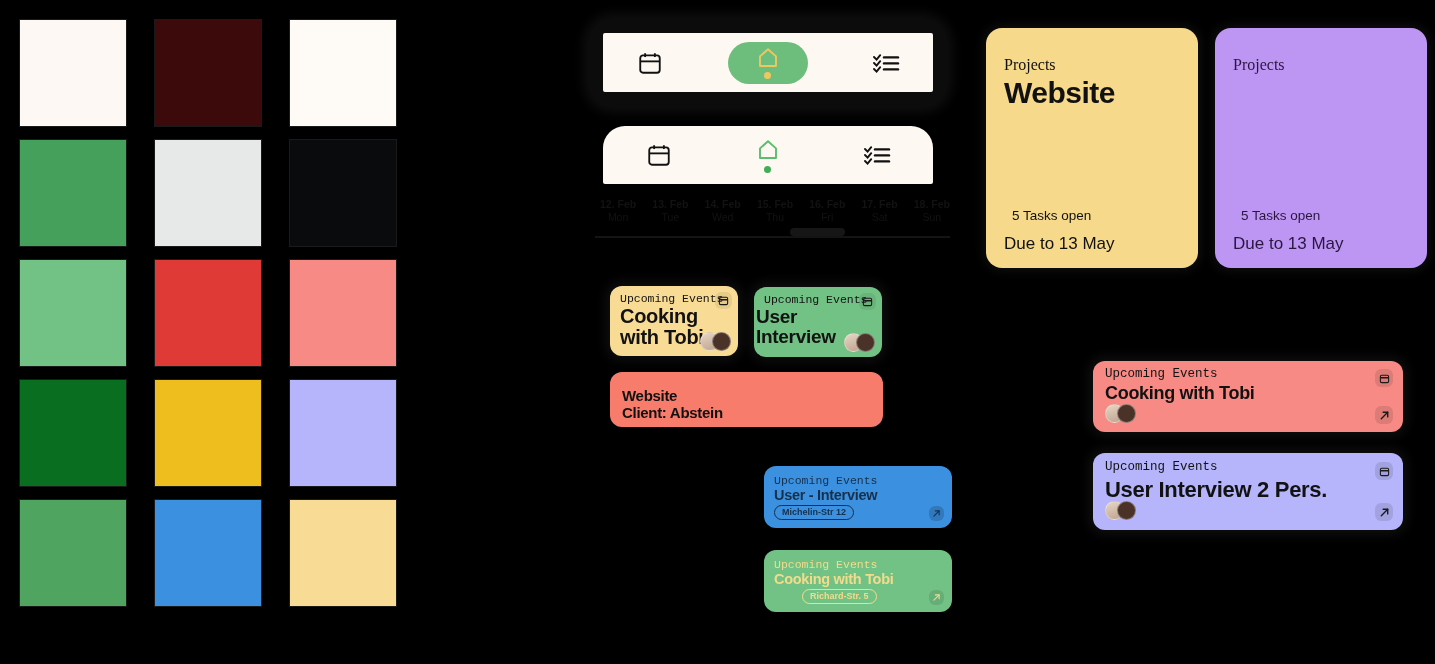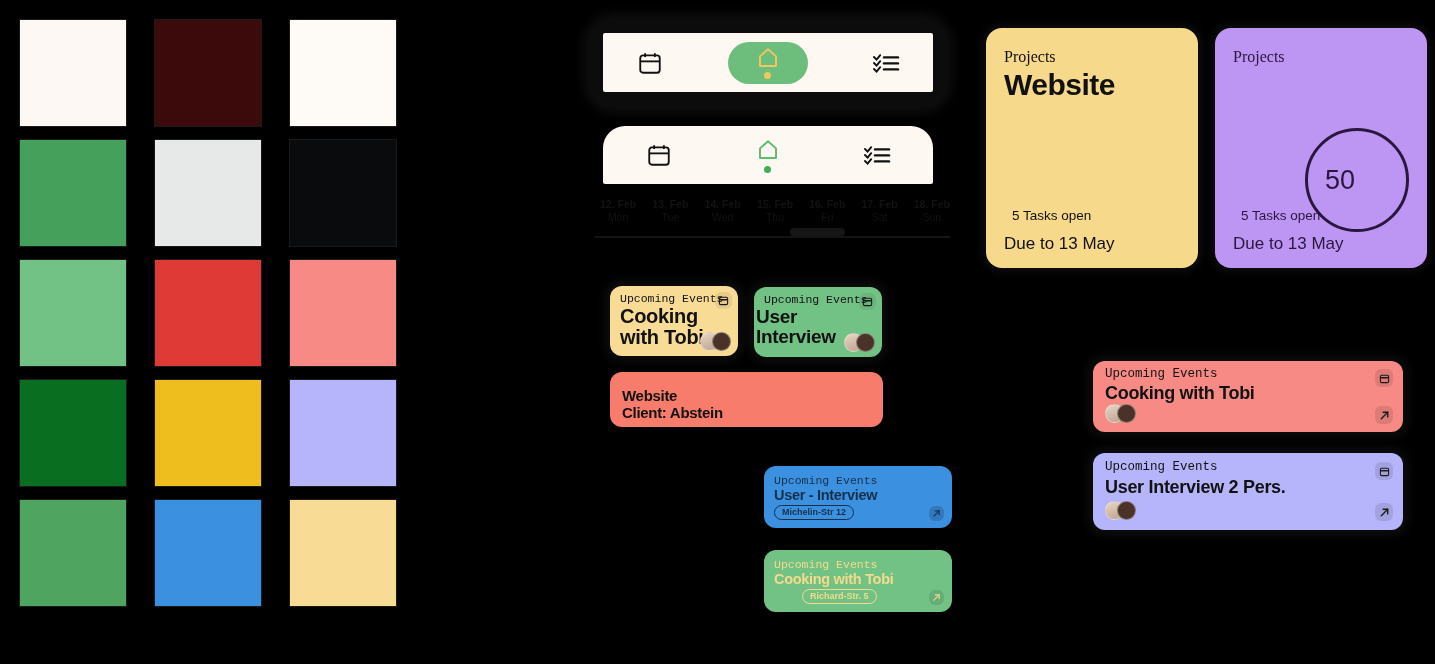--- a/index.html
+++ b/index.html
@@ -61,21 +61,21 @@
   }
   .date-chip {
     position: absolute; left: 790px; top: 228px;
     width: 55px; height: 8px; border-radius: 4px; background: #161616;
   }
 
   
   .project-card {
     position: absolute;
     border-radius: 16px;
-    padding: 20px 18px;
+    padding: 28px 18px;
     overflow: hidden;
     box-shadow: 0 0 10px 4px rgba(255,255,255,0.05);
   }
   .proj-kicker { font-family: "Liberation Serif", serif; font-size: 16px; }
   .proj-title  { font-size: 30px; font-weight: 700; letter-spacing: -0.5px; margin-top: 2px; }
   .proj-ring {
     position: absolute; width: 104px; height: 104px;
     border-radius: 50%; border: 3px solid currentColor;
     display: flex; align-items: center; justify-content: center;
   }
@@ -227,23 +227,20 @@
     <div class="proj-kicker">Projects</div>
     <div class="proj-title">Website</div>
     <div class="proj-foot">
       <div class="proj-tasks">5 Tasks open</div>
       <div class="proj-due">Due to 13 May</div>
     </div>
   </div>
 
   <div class="project-card" style="left:1215px; top:28px; width:212px; height:240px; background:#BD96F3; color:#2B1640;">
     <div class="proj-kicker">Projects</div>
-    <div class="proj-ring" style="left:90px; top:100px;">
-      <span class="proj-pct" style="margin-right:34px;">50</span>
-    </div>
     <div class="proj-foot">
       <div class="proj-tasks">5 Tasks open</div>
       <div class="proj-due">Due to 13 May</div>
     </div>
   </div>
 
   <div class="ev-card glow" style="left:610px; top:286px; width:128px; height:70px; background:#F8DB94; color:#121212;">
     <div class="ev-kicker" style="position:absolute; left:10px; top:6px;">Upcoming Events</div>
     <div class="ev-title" style="position:absolute; left:10px; top:20px; font-size:20px; line-height:1.05;">
       <span>Cooking</span><br>
@@ -326,21 +323,21 @@
     <div class="icon-box" style="right:10px; bottom:8px; width:18px; height:18px; background:rgba(0,0,0,0.10);">
       <svg width="11" height="11" viewBox="0 0 24 24" fill="none" stroke="#1a1a1a" stroke-width="3" stroke-linecap="round" stroke-linejoin="round">
         <line x1="5" y1="19" x2="19" y2="5"></line>
           <polyline points="9,5 19,5 19,15"></polyline>
       </svg>
     </div>
   </div>
 
   <div class="ev-card glow" style="left:1093px; top:453px; width:310px; height:77px; background:#B6B5FB; color:#121212;">
     <div class="ev-kicker" style="position:absolute; left:12px; top:7px; font-size:12.5px;">Upcoming Events</div>
-    <div class="ev-title" style="position:absolute; left:12px; top:24px; font-size:18px;">User Interview 2 Pers.</div>
+    <div class="ev-title" style="position:absolute; left:12px; top:24px; font-size:22px;">User Interview 2 Pers.</div>
     <div class="avatars" style="left:12px; bottom:10px;">
       <span class="avatar a1"></span>
       <span class="avatar a2"></span>
     </div>
     <div class="icon-box" style="right:10px; top:9px; width:18px; height:18px; background:rgba(0,0,0,0.10);">
       <svg width="11" height="11" viewBox="0 0 24 24" fill="none" stroke="#1a1a1a" stroke-width="2.4">
         <rect x="3" y="5" width="18" height="16" rx="3"></rect>
         <line x1="3" y1="10.5" x2="21" y2="10.5" stroke-width="3.5"></line>
       </svg>
     </div>

